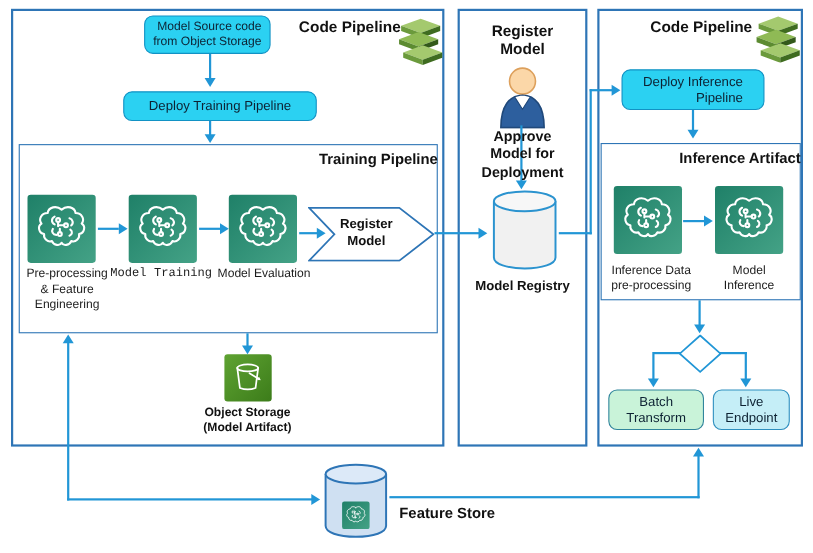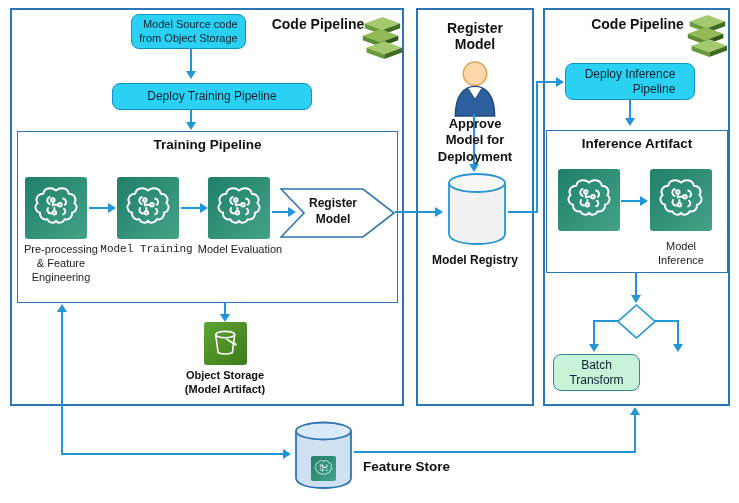--- a/index.html
+++ b/index.html
@@ -2,21 +2,21 @@
 <html><head>
 <meta charset="utf-8">
 <style>
   html,body{margin:0;padding:0;background:#fff;}
   .stage{position:relative;width:739px;height:503px;background:#fff;overflow:hidden;
          font-family:"Liberation Sans",sans-serif;color:#1a1a1a;}
   .panel{position:absolute;border:2px solid #2e75b6;background:#fff;box-sizing:border-box;z-index:0;}
   .innerbox{position:absolute;border:1.6px solid #2e75b6;background:#fff;box-sizing:border-box;z-index:1;}
   .paneltitle{position:absolute;font-weight:bold;font-size:14px;color:#111;text-align:center;
               white-space:pre-line;line-height:1.15;z-index:2;}
-  .sectitle{position:absolute;font-weight:bold;font-size:13.5px;color:#111;text-align:center;z-index:2;}
+  .sectitle{position:absolute;font-weight:bold;font-size:13.5px;color:#111;text-align:right;z-index:2;}
   .box-cyan{position:absolute;background:#2bd1f2;border:1.6px solid #1292c4;border-radius:8px;
             display:flex;align-items:center;justify-content:center;text-align:right;
             white-space:pre-line;line-height:1.2;color:#0d2233;box-sizing:border-box;z-index:2;}
   .softbox{position:absolute;border-radius:8px;display:flex;align-items:center;justify-content:center;
            text-align:center;white-space:pre-line;line-height:1.25;font-size:12px;color:#0d2233;
            box-sizing:border-box;z-index:2;}
   .caption{position:absolute;text-align:center;white-space:pre-line;font-size:11px;line-height:1.25;
            color:#1c1c1c;z-index:3;}
   .bold{font-weight:bold;color:#111;}
   .hl{position:absolute;height:2px;background:#2196d6;z-index:3;}
@@ -67,21 +67,21 @@
     </g>
   </svg>
     </span>
 
   <div class="box-cyan" style="left:131px;top:14px;width:115px;height:35px;font-size:11px;">Model Source code
 from Object Storage</div>
 
   <div class="vl" style="left:190px;top:49px;height:23px;"></div>
   <div class="ah ah-down" style="left:186px;top:71px;"></div>
 
-  <div class="box-cyan" style="left:112px;top:83px;width:200px;height:27px;font-size:12px;">Deploy Training Pipeline</div>
+  <div class="box-cyan" style="left:112px;top:83px;width:176px;height:27px;font-size:12px;">Deploy Training Pipeline</div>
 
   <div class="vl" style="left:190px;top:110px;height:13px;"></div>
   <div class="ah ah-down" style="left:186px;top:122px;"></div>
 
   <div class="innerbox" style="left:17px;top:131px;width:381px;height:172px;"></div>
   <div class="sectitle" style="left:17px;top:137px;width:381px;">Training Pipeline</div>
 
   <div class="mlicon" style="left:25px;top:177px;">
       <span>
         <svg width="100%" height="100%" viewBox="0 0 64 64" fill="none" stroke="#ffffff" stroke-width="2.4" stroke-linecap="round" stroke-linejoin="round" style="display:block;padding:9%;box-sizing:border-box;">
@@ -253,39 +253,43 @@
     <circle cx="37" cy="28" r="2.2"></circle>
     <circle cx="30" cy="38" r="2.2"></circle>
     <path d="M28 24 v5 M35 28 h-5 M30 36 v-4"></path>
   </svg>
       </span>
     </div>
 
   <div class="hl" style="left:621px;top:200px;width:19px;"></div>
   <div class="ah ah-right" style="left:640px;top:196px;"></div>
 
+  <div class="caption" style="left:540px;top:240px;width:104px;">Inference Data
+pre-processing</div>
   <div class="caption" style="left:637px;top:240px;width:88px;">Model
 Inference</div>
 
   <div class="vl" style="left:635px;top:273px;height:24px;"></div>
   <div class="ah ah-down" style="left:631px;top:295px;"></div>
 
   <svg class="glyphsvg" style="left:617px;top:304px;" width="39" height="35" viewBox="0 0 39 35">
     <polygon points="19.5,1 38,17.5 19.5,34 1,17.5" fill="#ffffff" stroke="#2196d6" stroke-width="1.6"></polygon>
   </svg>
 
   <div class="hl" style="left:594px;top:320px;width:25px;"></div>
   <div class="vl" style="left:593px;top:320px;height:26px;"></div>
   <div class="ah ah-down" style="left:589px;top:344px;"></div>
   <div class="hl" style="left:654px;top:320px;width:25px;"></div>
   <div class="vl" style="left:677px;top:320px;height:26px;"></div>
   <div class="ah ah-down" style="left:673px;top:344px;"></div>
 
   <div class="softbox" style="left:553px;top:354px;width:87px;height:37px;background:#c9f3d9;border:1.6px solid #31859c;">Batch
 Transform</div>
+  <div class="softbox" style="left:648px;top:354px;width:70px;height:37px;background:#c5eef7;border:1.6px solid #2e8fbf;">Live
+Endpoint</div>
 
   <svg class="glyphsvg" style="left:293px;top:420px;" width="61" height="71" viewBox="0 0 61 71">
     <path d="M3 11 L3 58 C3 64 14 68 30.5 68 C47 68 58 64 58 58 L58 11" fill="#cfe0f2" stroke="#2e75b6" stroke-width="1.8"></path>
     <ellipse cx="30.5" cy="11" rx="27.5" ry="8.5" fill="#dce9f8" stroke="#2e75b6" stroke-width="1.8"></ellipse>
   </svg>
   <div class="minicon" style="left:311px;top:456px;">
       <span>
         <svg width="100%" height="100%" viewBox="0 0 64 64" fill="none" stroke="#ffffff" stroke-width="2.4" stroke-linecap="round" stroke-linejoin="round" style="display:block;padding:9%;box-sizing:border-box;">
     <path d="M32 10 C26 5 17 7 16 14 C9 14 5 21 9 26 C4 29 6 37 12 38 C11 43 16 48 21 46 C23 51 30 52 32 48 C34 52 41 51 43 46 C48 48 53 43 52 38 C58 37 60 29 55 26 C59 21 55 14 48 14 C47 7 38 5 32 10 Z"></path>
     <path d="M24 18 c-4 2 -4 7 0 9"></path>

